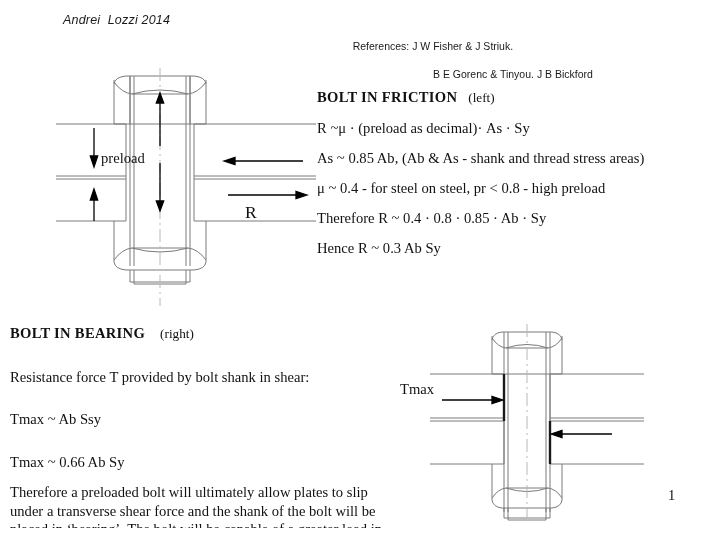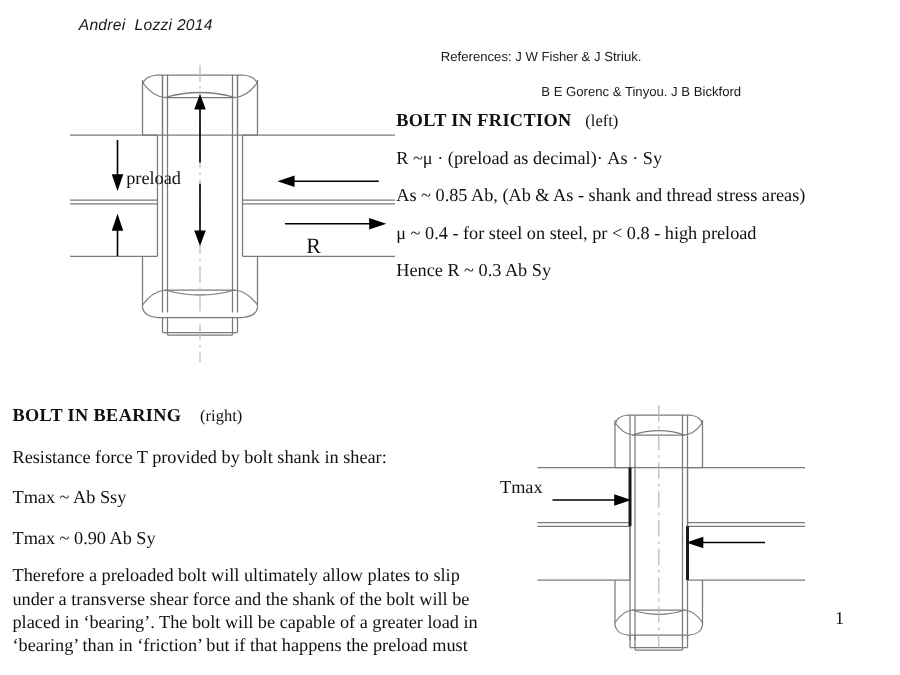--- a/index.html
+++ b/index.html
@@ -79,36 +79,36 @@
     font-weight: bold;
     letter-spacing: 0.3px;
   }
   .bearing-block .hd .sub {
     font-weight: normal;
     font-size: 13.2px;
     padding-left: 15px;
     letter-spacing: 0;
   }
   .bearing-block p { margin: 0; }
-  .bearing-block .eq { margin-top: 14px; }
+  .bearing-block .eq { margin-top: 24px; }
   .bearing-block .closing { margin-top: 12px; line-height: 18.4px; }
 
   .page-num {
     position: absolute;
     left: 668px;
     top: 487px;
     font-size: 14.5px;
     color: #111;
   }
 
   
   .diagram {
     position: absolute;
   }
-  #diagram-friction { left: 48px; top: 50px; }
+  #diagram-friction { left: 48px; top: 66px; }
   #diagram-bearing  { left: 392px; top: 322px; text-align: right; }
 
   .dlabel {
     font-family: "Liberation Serif", "DejaVu Serif", serif;
   }
 </style>
 </head>
 <body>
 
 <div id="slide">
@@ -199,30 +199,31 @@
     </svg>
   </div>
 
   <div class="friction-block">
     <p class="hd">
       <span>BOLT IN FRICTION</span><span class="sub">(left)</span>
     </p>
     <p class="eq">R ~μ · (preload as decimal)· As · Sy</p>
     <p class="eq">As ~ 0.85 Ab,  (Ab &amp; As - shank and thread stress areas)</p>
     <p class="eq">μ ~ 0.4 - for steel on steel,   pr &lt; 0.8 - high preload</p>
+    <p class="eq">Therefore  R ~ 0.4 · 0.8 · 0.85 · Ab · Sy</p>
     <p class="eq">Hence  R ~ 0.3 Ab Sy</p>
   </div>
 
   <div class="bearing-block">
     <p class="hd">
       <span>BOLT IN BEARING</span><span class="sub">(right)</span>
     </p>
     <p class="eq">Resistance force T  provided by bolt shank in shear:</p>
     <p class="eq">Tmax ~ Ab  Ssy</p>
-    <p class="eq">Tmax ~ 0.90 Ab  Sy</p>
+    <p class="eq">Tmax ~ 0.66 Ab  Sy</p>
     <p class="closing">Therefore  a preloaded bolt will ultimately allow plates to slip under a transverse shear force and the shank of the bolt will be placed in ‘bearing’. The bolt will be capable of a greater load in ‘bearing’ than in ‘friction’ but if that happens the preload must be assumed to be relieved (lost).</p>
   </div>
 
   <div class="diagram" id="diagram-bearing">
     <svg width="260" height="200" viewBox="0 0 260 200" xmlns="http://www.w3.org/2000/svg">
       <g fill="none" stroke="#7a7a7a" stroke-width="1">
 
         <line x1="38" y1="52" x2="112" y2="52"></line>
         <line x1="38" y1="96" x2="112" y2="96"></line>
         <line x1="38" y1="99" x2="112" y2="99"></line>

